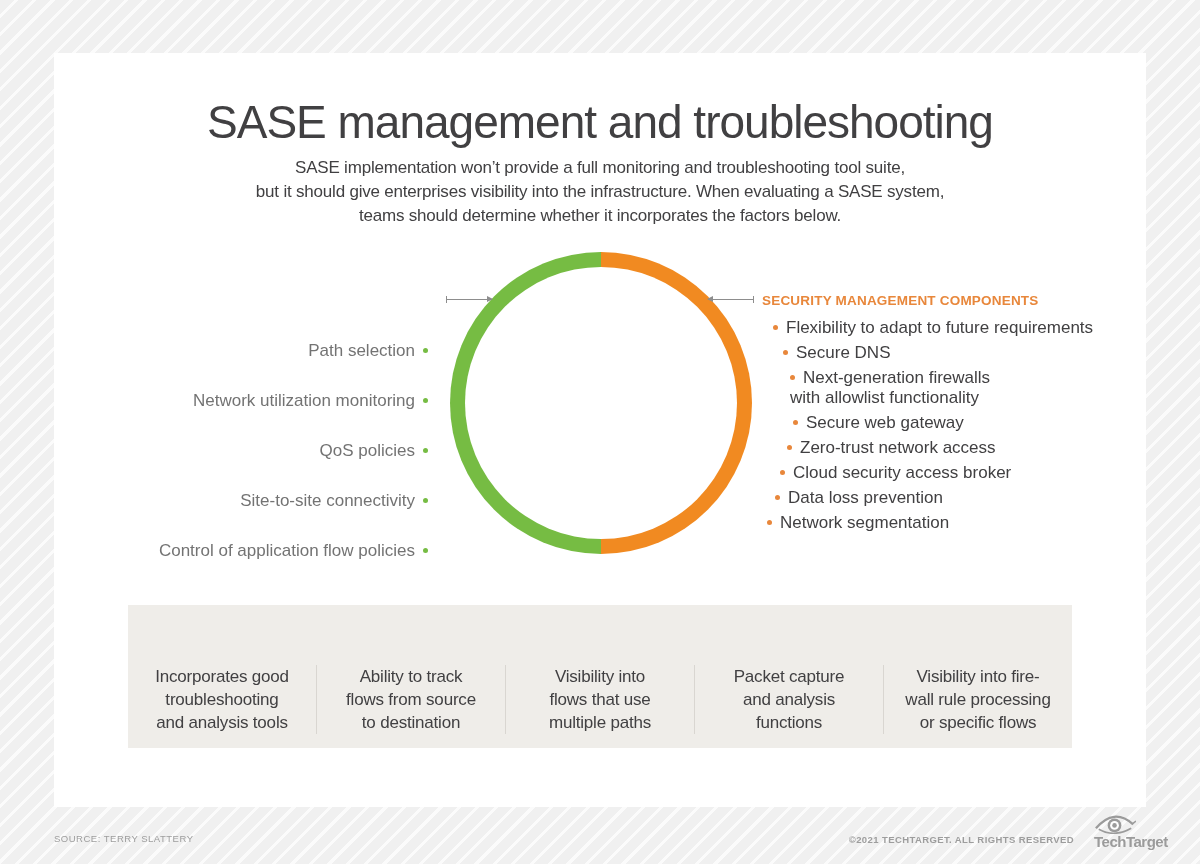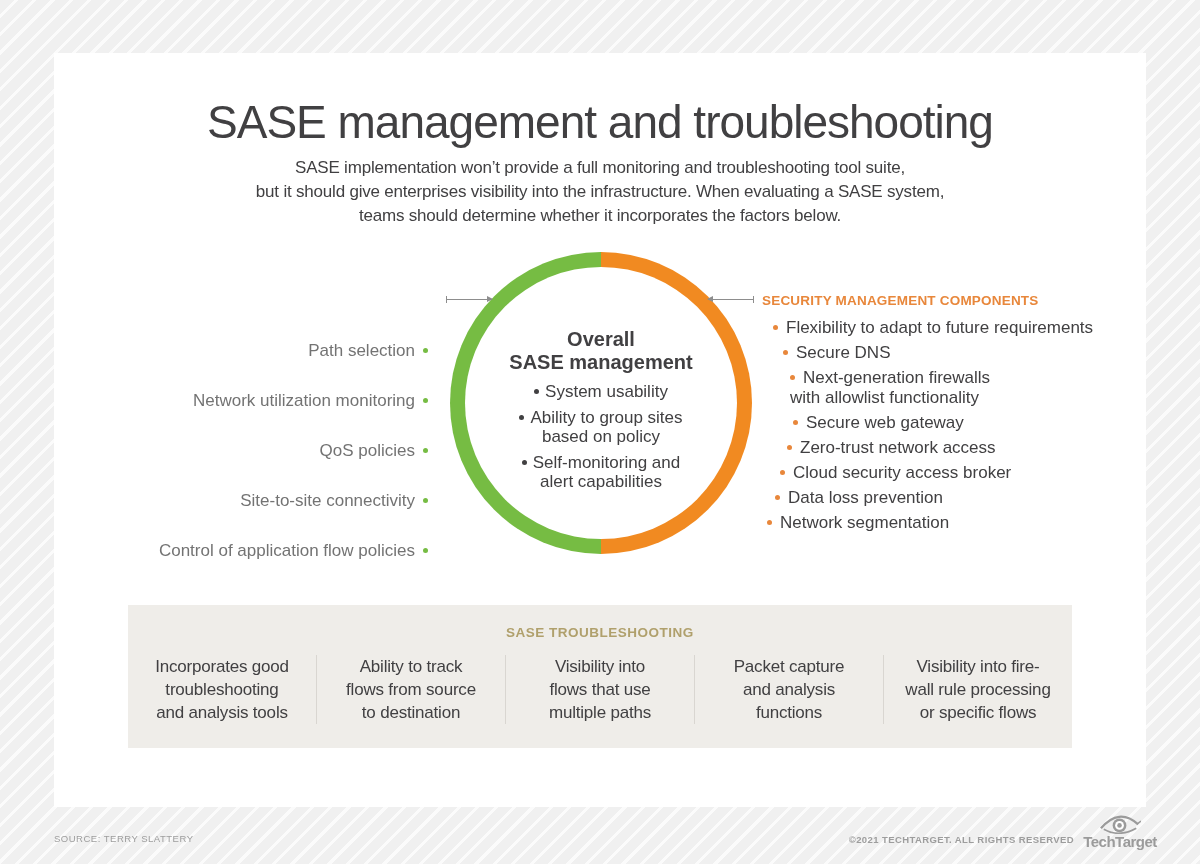--- a/index.html
+++ b/index.html
@@ -90,64 +90,53 @@
   .sec-list li:nth-child(8){ padding-left:8px; }
   
   .trouble-box {
     position:absolute; left:74px; top:552px; width:944px; height:143px;
     background:#EFEDE9;
   }
   .trouble-heading {
     position:absolute; top:20px; left:0; right:0; text-align:center;
     font-size:13.5px; font-weight:700; letter-spacing:0.5px; color:#B0A06C;
   }
-  .trouble-cols { position:absolute; top:50px; left:0; right:0; display:flex; }
+  .trouble-cols { position:absolute; top:60px; left:0; right:0; display:flex; }
   .t-col {
     flex:1 1 0; text-align:center; font-size:17px; line-height:23px;
     letter-spacing:-0.2px; white-space:pre-line; color:#414042;
   }
   .t-col + .t-col { border-left:1px solid #d9d6d1; }
   
   .footer-source {
     position:absolute; left:54px; top:833px; font-size:9.5px; font-weight:400;
     letter-spacing:0.5px; color:#9d9d9d;
   }
   .footer-right {
     position:absolute; right:54px; top:812px; display:flex; align-items:flex-end; gap:20px;
   }
   .footer-copyright {
     font-size:9.5px; font-weight:700; letter-spacing:0.4px; color:#9d9d9d;
     padding-bottom:5px; white-space:nowrap;
   }
-  .tt-logo { display:flex; flex-direction:column; align-items:center; width:52px; }
+  .tt-logo { display:flex; flex-direction:column; width:52px; }
   .tt-word { font-size:15px; font-weight:700; letter-spacing:-0.5px; color:#9b9b9b; line-height:16px; }
 </style>
 </head>
 <body>
 
 <div class="card">
 
   <h1 class="title">SASE management and troubleshooting</h1>
   <p class="subtitle">SASE implementation won’t provide a full monitoring and troubleshooting tool suite,
 but it should give enterprises visibility into the infrastructure. When evaluating a SASE system,
 teams should determine whether it incorporates the factors below.</p>
 
   <div class="ring">
     <div class="ring-inner"></div>
-    <div class="circle-content">
-      <div class="overall-title">Overall
-SASE management</div>
-      <ul class="circle-list">
-        <li>System usability</li>
-        <li>Ability to group sites
-based on policy</li>
-        <li>Self-monitoring and
-alert capabilities</li>
-      </ul>
-    </div>
   </div>
 
   <div class="connector connector-left">
     <span class="tick"></span>
     <span class="arrow"></span>
   </div>
   <div class="connector connector-right">
     <span class="tick"></span>
     <span class="arrow"></span>
   </div>
@@ -167,21 +156,20 @@
     <li>Next-generation firewalls
 with allowlist functionality</li>
     <li>Secure web gateway</li>
     <li>Zero-trust network access</li>
     <li>Cloud security access broker</li>
     <li>Data loss prevention</li>
     <li>Network segmentation</li>
   </ul>
 
   <div class="trouble-box">
-    <div class="trouble-heading">SASE TROUBLESHOOTING</div>
     <div class="trouble-cols">
       <div class="t-col">Incorporates good
 troubleshooting
 and analysis tools</div>
       <div class="t-col">Ability to track
 flows from source
 to destination</div>
       <div class="t-col">Visibility into
 flows that use
 multiple paths</div>

